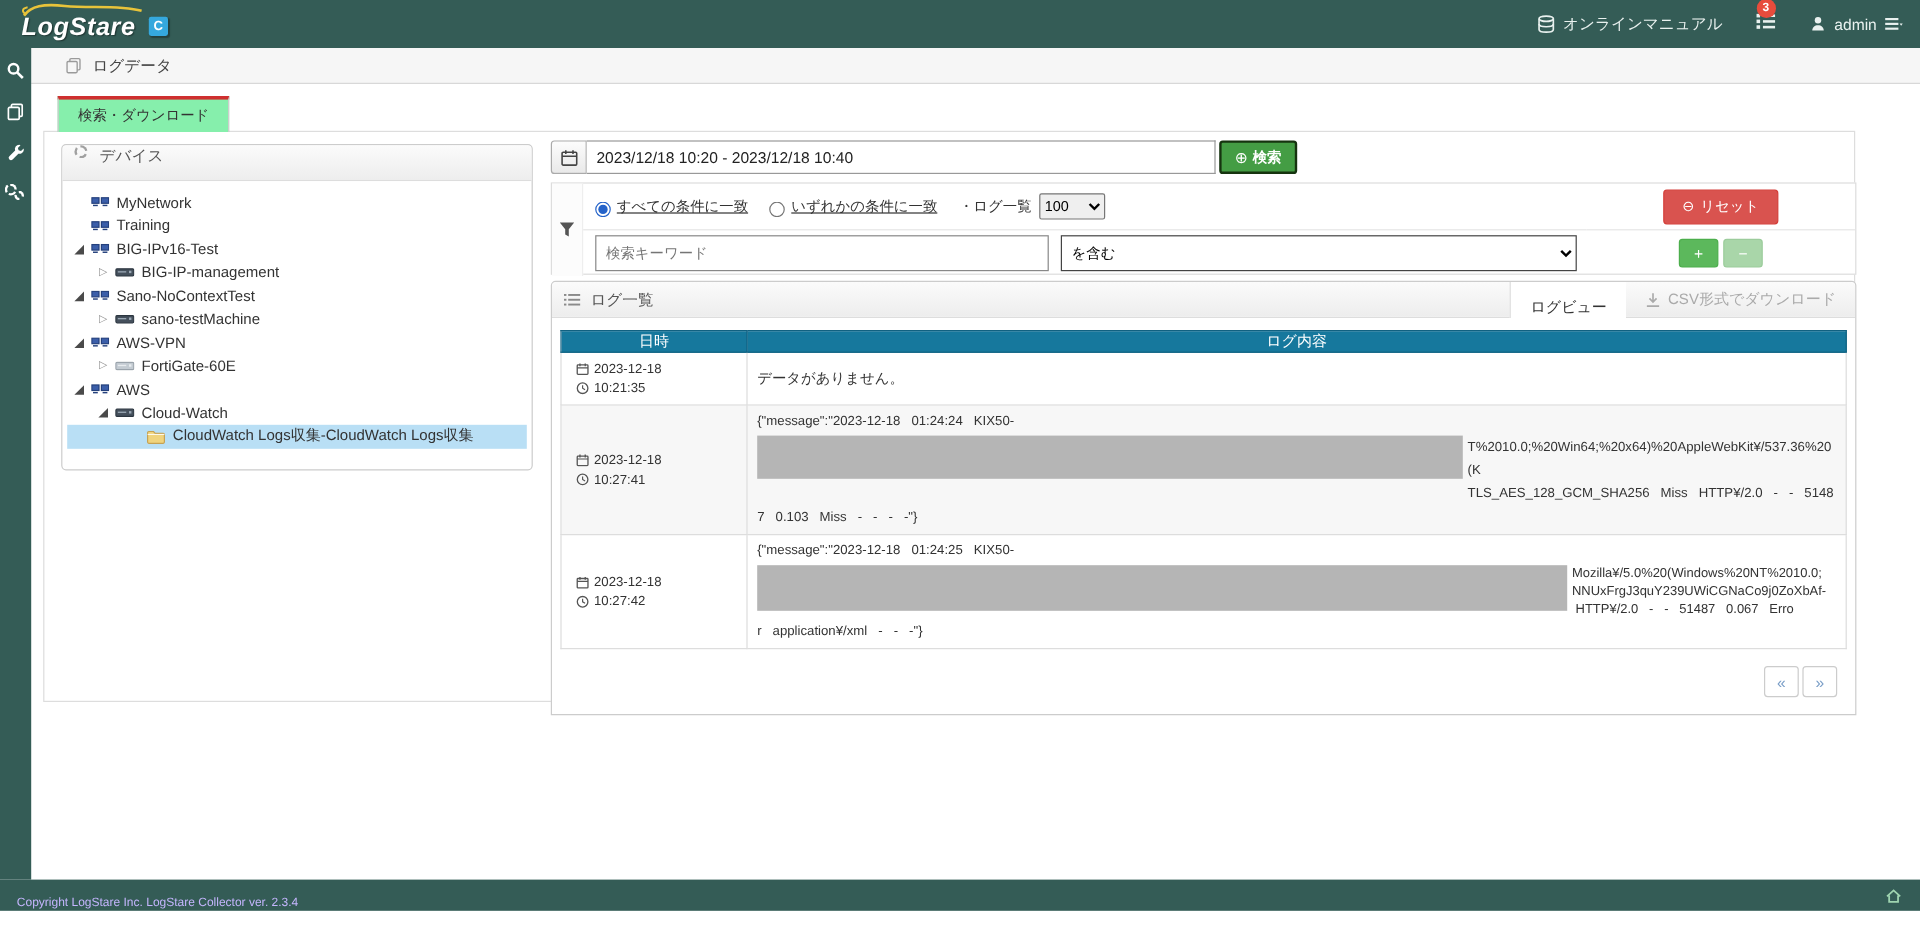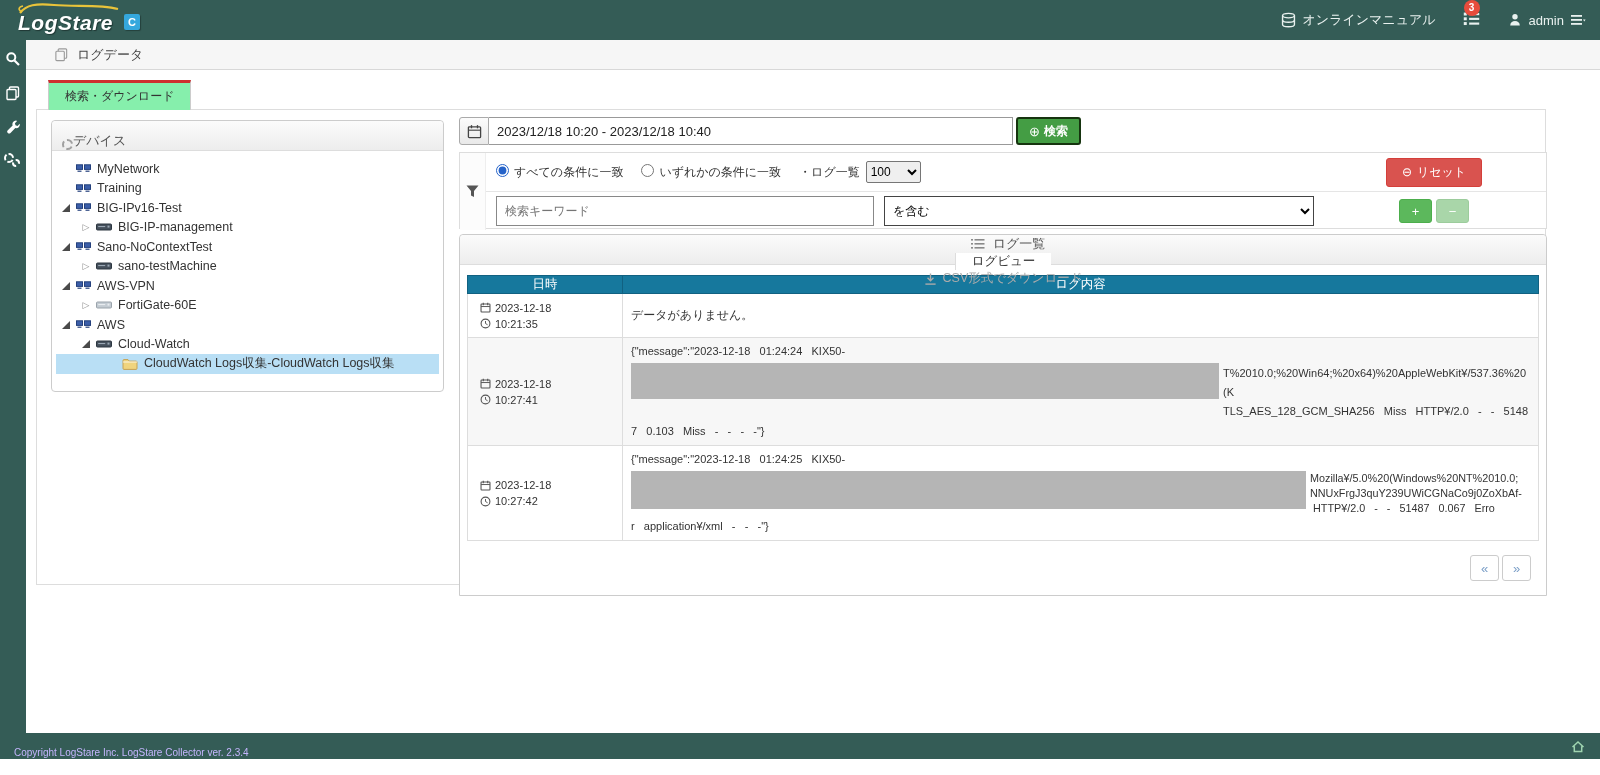--- a/index.html
+++ b/index.html
@@ -26,21 +26,21 @@
   .crumb-title { font-size:13px; color:#444; }
 
   
   .tab { position:absolute; left:48px; top:80px; height:30px; background:#86efac; border:1px solid #ccc; border-top:3px solid #cf2f2f; border-bottom:none; padding:0 16px; font-size:12px; color:#333; display:flex; align-items:center; z-index:3; cursor:pointer; }
 
   
   .main-panel { position:absolute; left:36px; top:109px; width:1510px; height:476px; background:#fff; border:1px solid #ddd; z-index:1; }
 
   
   .dev-panel { position:absolute; left:14px; top:10px; width:393px; height:272px; border:1px solid #ccc; border-radius:4px; background:#fff; }
-  .dev-head { height:30px; background:linear-gradient(#fbfbfb,#ededed); border-bottom:1px solid #ddd; border-radius:4px 4px 0 0; display:flex; align-items:flex-end; padding-left:10px; }
+  .dev-head { height:30px; background:linear-gradient(#fbfbfb,#ededed); border-bottom:1px solid #ddd; border-radius:4px 4px 0 0; display:flex; align-items:flex-start; gap:10px; padding-left:10px; }
   .dev-title { font-size:13px; color:#555; }
   .refresh-ico { width:11px; height:11px; border:2px dashed #a0a0a0; border-radius:50%; cursor:pointer; }
   .tree { padding:8px 4px 0 4px; }
   .tree-row { height:19.5px; display:flex; align-items:center; font-size:12.5px; color:#333; cursor:pointer; position:relative; }
   .tree-row.sel { background:#b9dff5; }
   .exp { width:12px; display:inline-flex; justify-content:center; align-items:center; flex:0 0 12px; }
   .exp-open { width:0; height:0; border-bottom:8px solid #4a4a4a; border-left:8px solid transparent; }
   .exp-closed { color:#8f8f8f; font-size:9px; font-family:"DejaVu Sans",sans-serif; }
   .exp-none { }
   .ticon { margin:0 6px 0 4px; flex:0 0 auto; display:inline-flex; }
@@ -52,36 +52,36 @@
   .date-row { position:absolute; top:7px; left:0; display:flex; align-items:center; }
   .cal-btn { width:30px; height:28px; border:1px solid #aaa; background:linear-gradient(#fcfcfc,#e9e9e9); border-radius:3px 0 0 3px; display:flex; align-items:center; justify-content:center; cursor:pointer; }
   .date-input { width:524px; height:28px; border:1px solid #999; border-left:none; font-size:13px; padding:0 8px; color:#222; background:#fff; }
   .search-btn { margin-left:3px; height:28px; padding:0 11px; background:#449d44; color:#fff; font-size:12px; font-weight:bold; border:2px solid #16340f; border-radius:3px; display:flex; align-items:center; gap:4px; cursor:pointer; }
   .search-btn .glyph { font-size:13px; font-weight:normal; }
 
   
   .filter-box { position:absolute; top:42px; left:0; width:1088px; height:77px; border:1px solid #ddd; display:grid; grid-template-columns:26px 836px 1fr; grid-template-rows:39px 38px; background:#fff; }
   .funnel-cell { grid-row:1 / span 2; border-right:1px solid #eee; display:flex; align-items:center; justify-content:center; background:#fcfcfc; }
   .f-row1 { display:flex; align-items:center; gap:18px; padding-left:10px; border-bottom:1px solid #e5e5e5; font-size:12px; color:#333; }
-  .radio-lbl { display:flex; align-items:flex-start; gap:5px; cursor:pointer; }
+  .radio-lbl { display:flex; align-items:flex-end; gap:5px; cursor:pointer;text-decoration:underline; }
   .radio-lbl input { accent-color:#2563c9; width:13px; height:13px; }
   .count-wrap { display:flex; align-items:center; gap:6px; }
   .count-select { width:55px; height:22px; font-size:12px; border:1px solid #767676; border-radius:2px; }
   .f-row2 { display:flex; align-items:center; gap:10px; padding-left:10px; }
   .kw-input { width:378px; height:30px; border:1px solid #888; font-size:12px; padding:0 8px; }
   .cond-select { width:430px; height:30px; border:1px solid #444; font-size:12px; padding:0 4px; background:#fff; }
   .btn-cell1 { border-bottom:1px solid #e5e5e5; display:flex; align-items:center; justify-content:center; }
   .btn-cell2 { display:flex; align-items:center; justify-content:center; gap:4px; }
   .reset-btn { background:#d9534f; color:#fff; border:1px solid #d43f3a; border-radius:3px; font-size:12px; padding:5px 15px; display:flex; align-items:center; gap:5px; cursor:pointer; }
   .plus-btn { width:33px; height:24px; background:#5cb85c; border:1px solid #4cae4c; color:#fff; border-radius:3px; font-size:13px; cursor:pointer; }
   .minus-btn { width:33px; height:24px; background:#a9d6a9; border:1px solid #9ccc9c; color:#fff; border-radius:3px; font-size:13px; cursor:default; }
 
   
   .log-panel { position:absolute; top:124px; left:0; width:1088px; border:1px solid #ccc; border-radius:4px 4px 0 0; background:#fff; padding-bottom:14px; }
-  .log-head { height:30px; background:linear-gradient(#fbfbfb,#ededed); border-bottom:1px solid #ddd; border-radius:4px 4px 0 0; display:flex; align-items:center;flex-direction:column; }
+  .log-head { height:30px; background:linear-gradient(#fbfbfb,#ededed); border-bottom:1px solid #ddd; border-radius:4px 4px 0 0; display:flex; align-items:center; }
   .log-title-wrap { display:flex; align-items:center; gap:8px; padding-left:10px; flex:1; }
   .log-title { font-size:13px; color:#555; }
   .logview-tab { height:30px; background:#fff; border-left:1px solid #ddd; display:flex; align-items:flex-end; padding:0 16px; font-size:12.5px; color:#333; cursor:pointer; }
   .csv-tab { height:30px; display:flex; align-items:center; gap:6px; padding:0 16px; font-size:12.5px; color:#aaa; cursor:pointer; }
   .log-body { padding:10px 7px 0 7px; }
   table.logtbl { width:100%; border-collapse:collapse; table-layout:fixed; }
   .logtbl th { background:#16789d; color:#fff; font-size:12.5px; font-weight:normal; height:17px; border:1px solid #116181; }
   .logtbl th.c1 { width:155px; }
   .logtbl td { border:1px solid #ddd; vertical-align:middle; font-size:11px; color:#333; }
   .logtbl tr.stripe td { background:#f7f7f7; }

